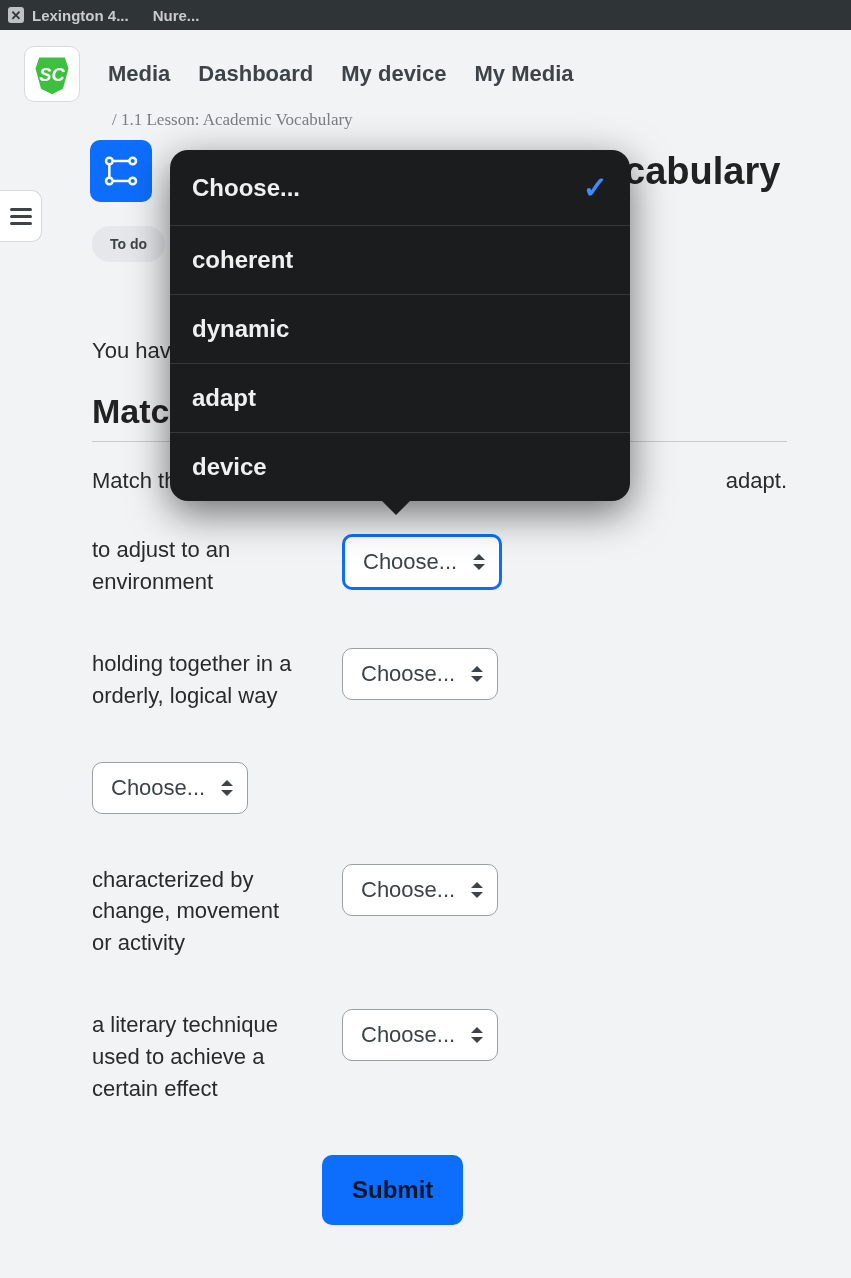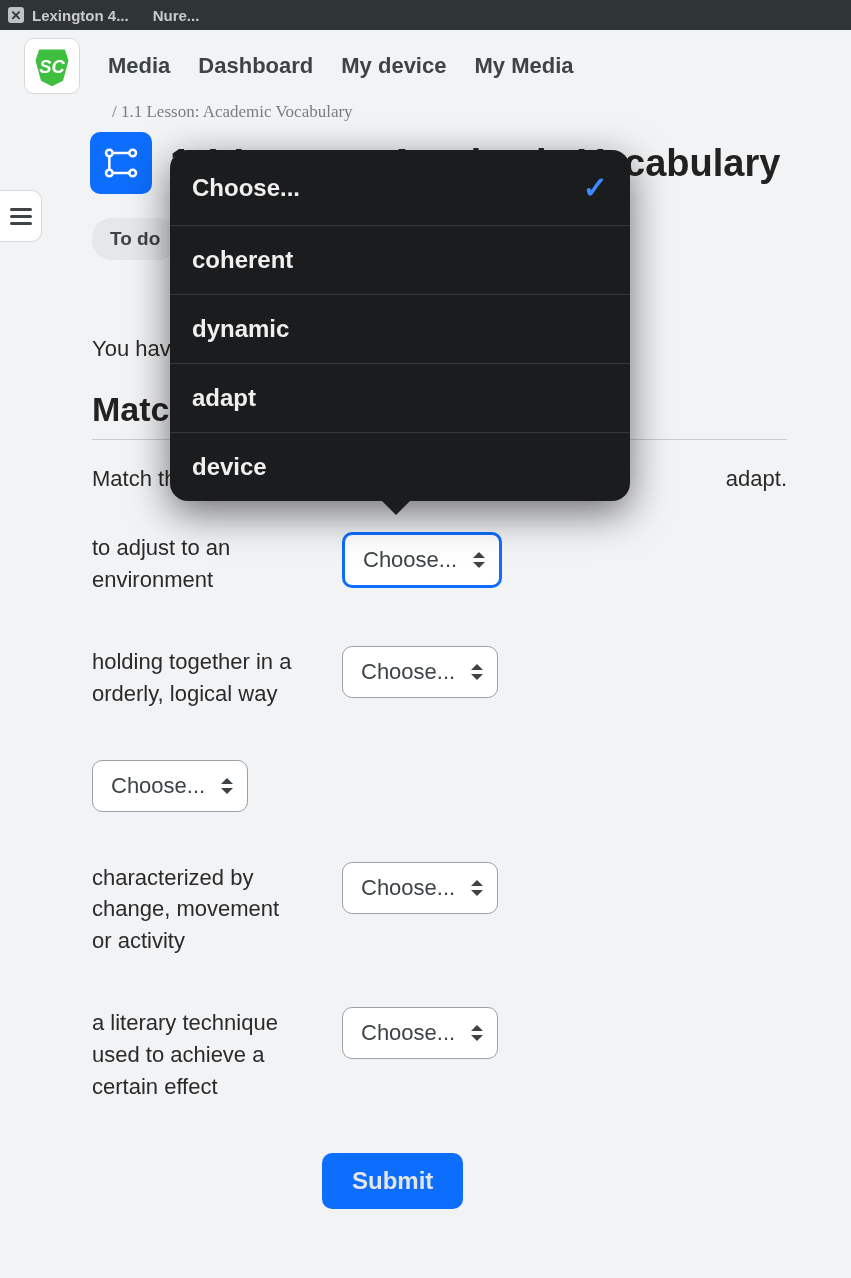--- a/index.html
+++ b/index.html
@@ -36,21 +36,21 @@
     align-items: center;
     justify-content: center;
     border-radius: 3px;
     font-size: 13px;
     font-weight: 700;
   }
   .top-nav {
     display: flex;
     align-items: center;
     gap: 28px;
-    padding: 8px 24px 8px 24px;
+    padding: 16px 24px 8px 24px;
     font-size: 22px;
     font-weight: 600;
     color: #3d4346;
   }
   .logo {
     width: 56px; height: 56px;
     border-radius: 10px;
     background: #fff;
     border: 1px solid #d7d9db;
     display: flex;
@@ -103,21 +103,21 @@
   .hamburger-lines { width: 22px; }
   .hamburger-lines div { height: 3px; background: #3d4346; margin: 4px 0; border-radius: 2px; }
   .content {
     padding: 16px 64px 0 92px;
   }
   .todo-chip {
     display: inline-block;
     background: #e5e7ea;
     border-radius: 20px;
     padding: 10px 18px;
-    font-size: 19px;
+    font-size: 14px;
     font-weight: 600;
     color: #3d4346;
     margin-bottom: 30px;
   }
   .attempts {
     font-size: 22px;
     color: #2a2a2a;
     margin: 46px 0 28px 0;
   }
   .section-title {
@@ -173,26 +173,26 @@
     content: "";
     position: absolute;
     left: 0;
     border-left: 6px solid transparent;
     border-right: 6px solid transparent;
   }
   .sort-caret::before { top: 0; border-bottom: 6px solid #3d4346; }
   .sort-caret::after { bottom: 0; border-top: 6px solid #3d4346; }
   .submit-btn {
     background: #0d6efd;
-    color: #e5e5e5;
+    color: #0f172a;
     font-size: 24px;
     font-weight: 600;
     border: none;
     border-radius: 10px;
-    padding: 14px 30px;
+    padding: 21px 30px;
     margin-left: 230px;
     cursor: pointer;
   }
   
   .popover {
     position: absolute;
     left: 170px;
     top: 150px;
     width: 460px;
     background: #1b1c1e;

